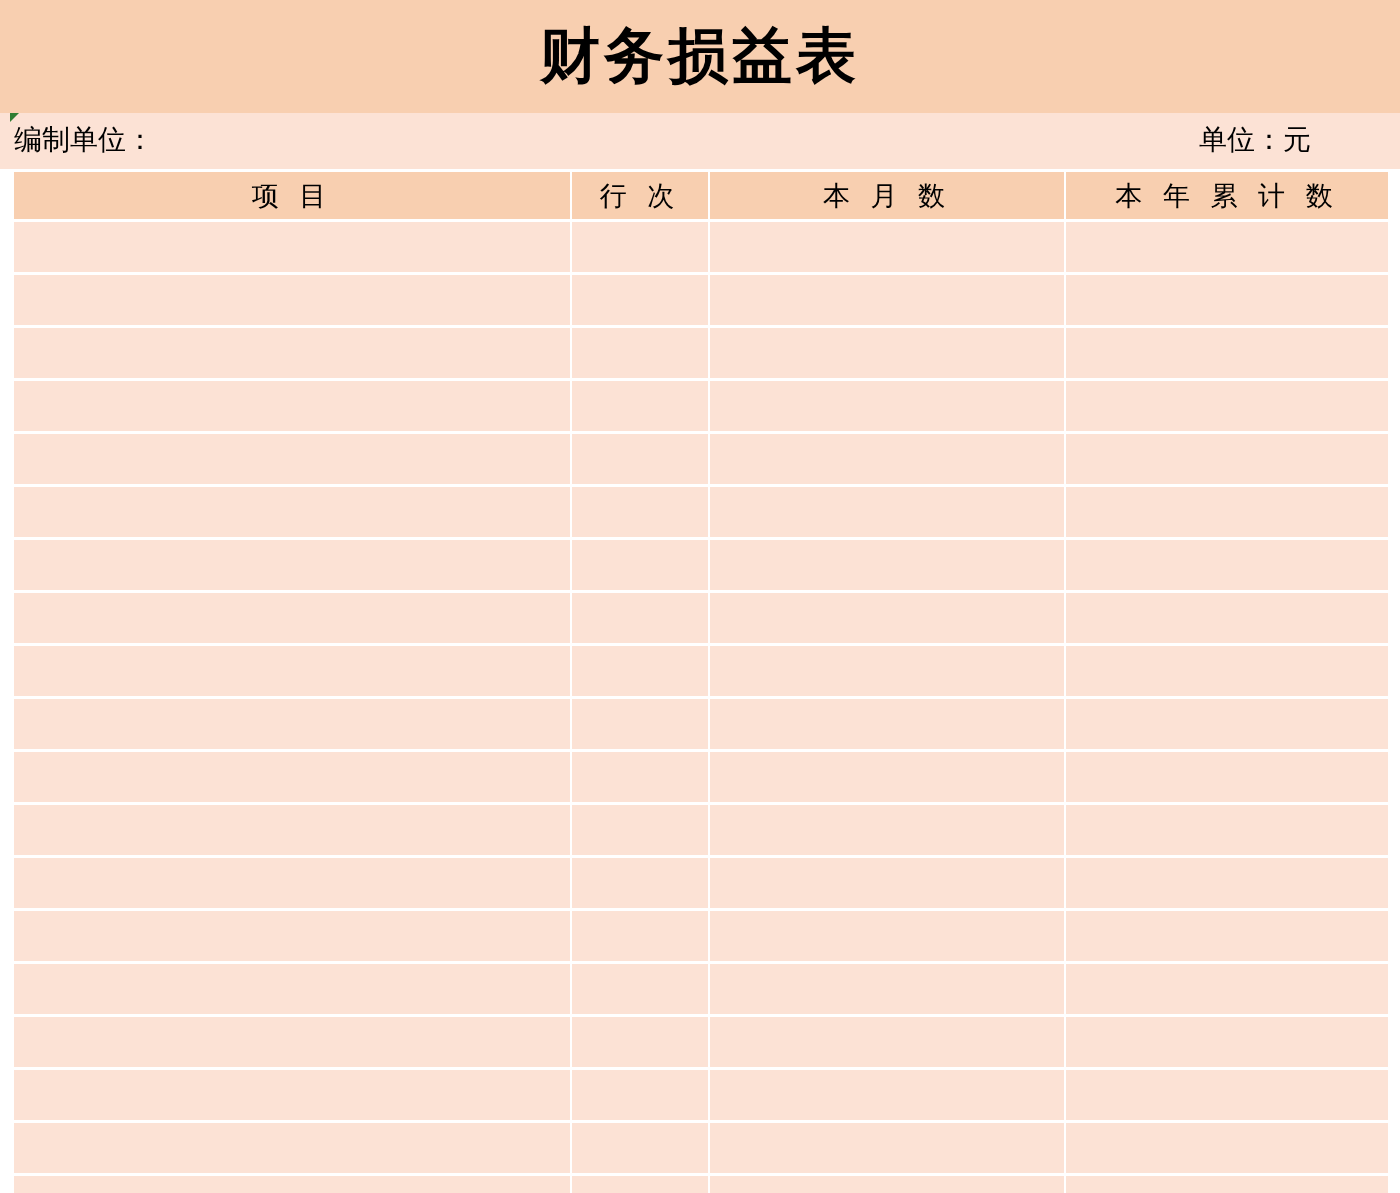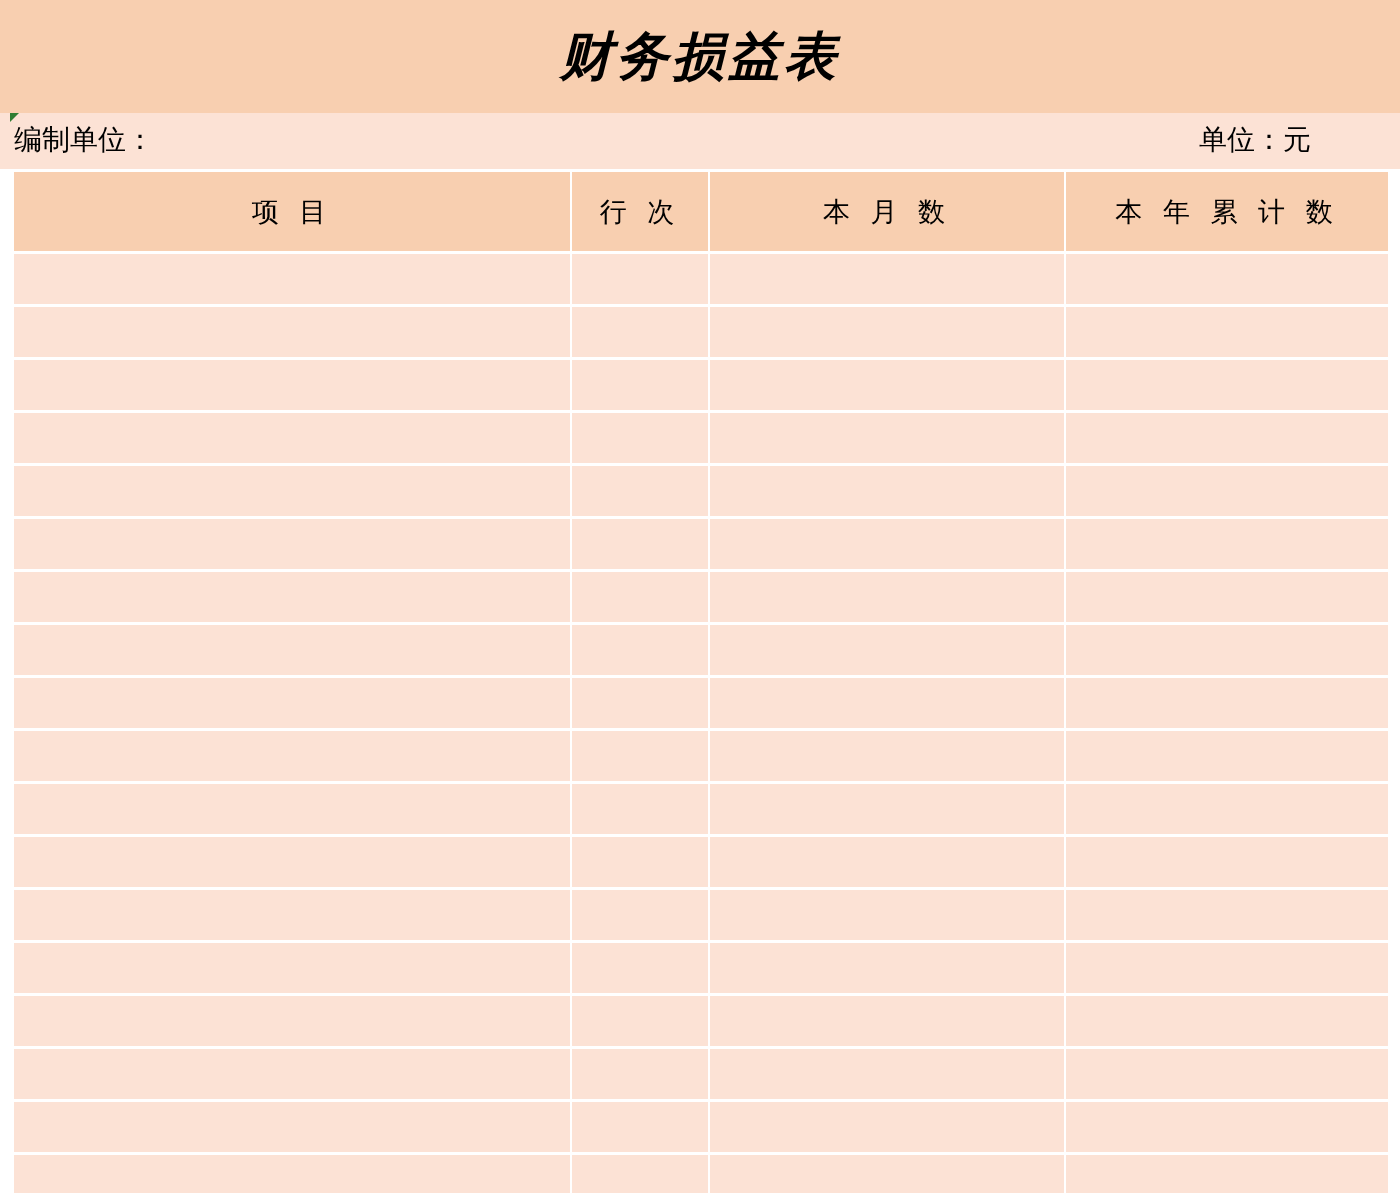--- a/index.html
+++ b/index.html
@@ -22,26 +22,25 @@
   }
   
   .title-banner {
     height: 113px;
     background: #f8cfb0;
     display: flex;
     align-items: center;
     justify-content: center;
   }
   .title-text {
-    font-size: 52px;
+    font-size: 60px;
     font-weight: bold;
     letter-spacing: 4px;
     color: #000000;
     font-family: "DejaVu Sans", "Liberation Sans", sans-serif;
-    font-style: italic;
   }
   
   .subheader {
     height: 56px;
     background: #fce2d5;
     display: flex;
     align-items: center;
     justify-content: space-between;
     padding: 0 14px 2px 14px;
     box-sizing: border-box;
@@ -79,21 +78,21 @@
   }
   table.grid th {
     background: #f8cfb0;
     height: 47px;
     font-size: 27px;
     font-weight: normal;
     color: #000000;
     letter-spacing: 6px;
     text-align: center;
     font-family: "DejaVu Sans", "Liberation Sans", sans-serif;
-    padding: 16px;
+    padding: 0;
   }
   table.grid td {
     background: #fce2d5;
     height: 50px;
     padding: 0;
     font-size: 22px;
     color: #000000;
     font-family: "DejaVu Sans", "Liberation Sans", sans-serif;
     text-align: center;
   }

